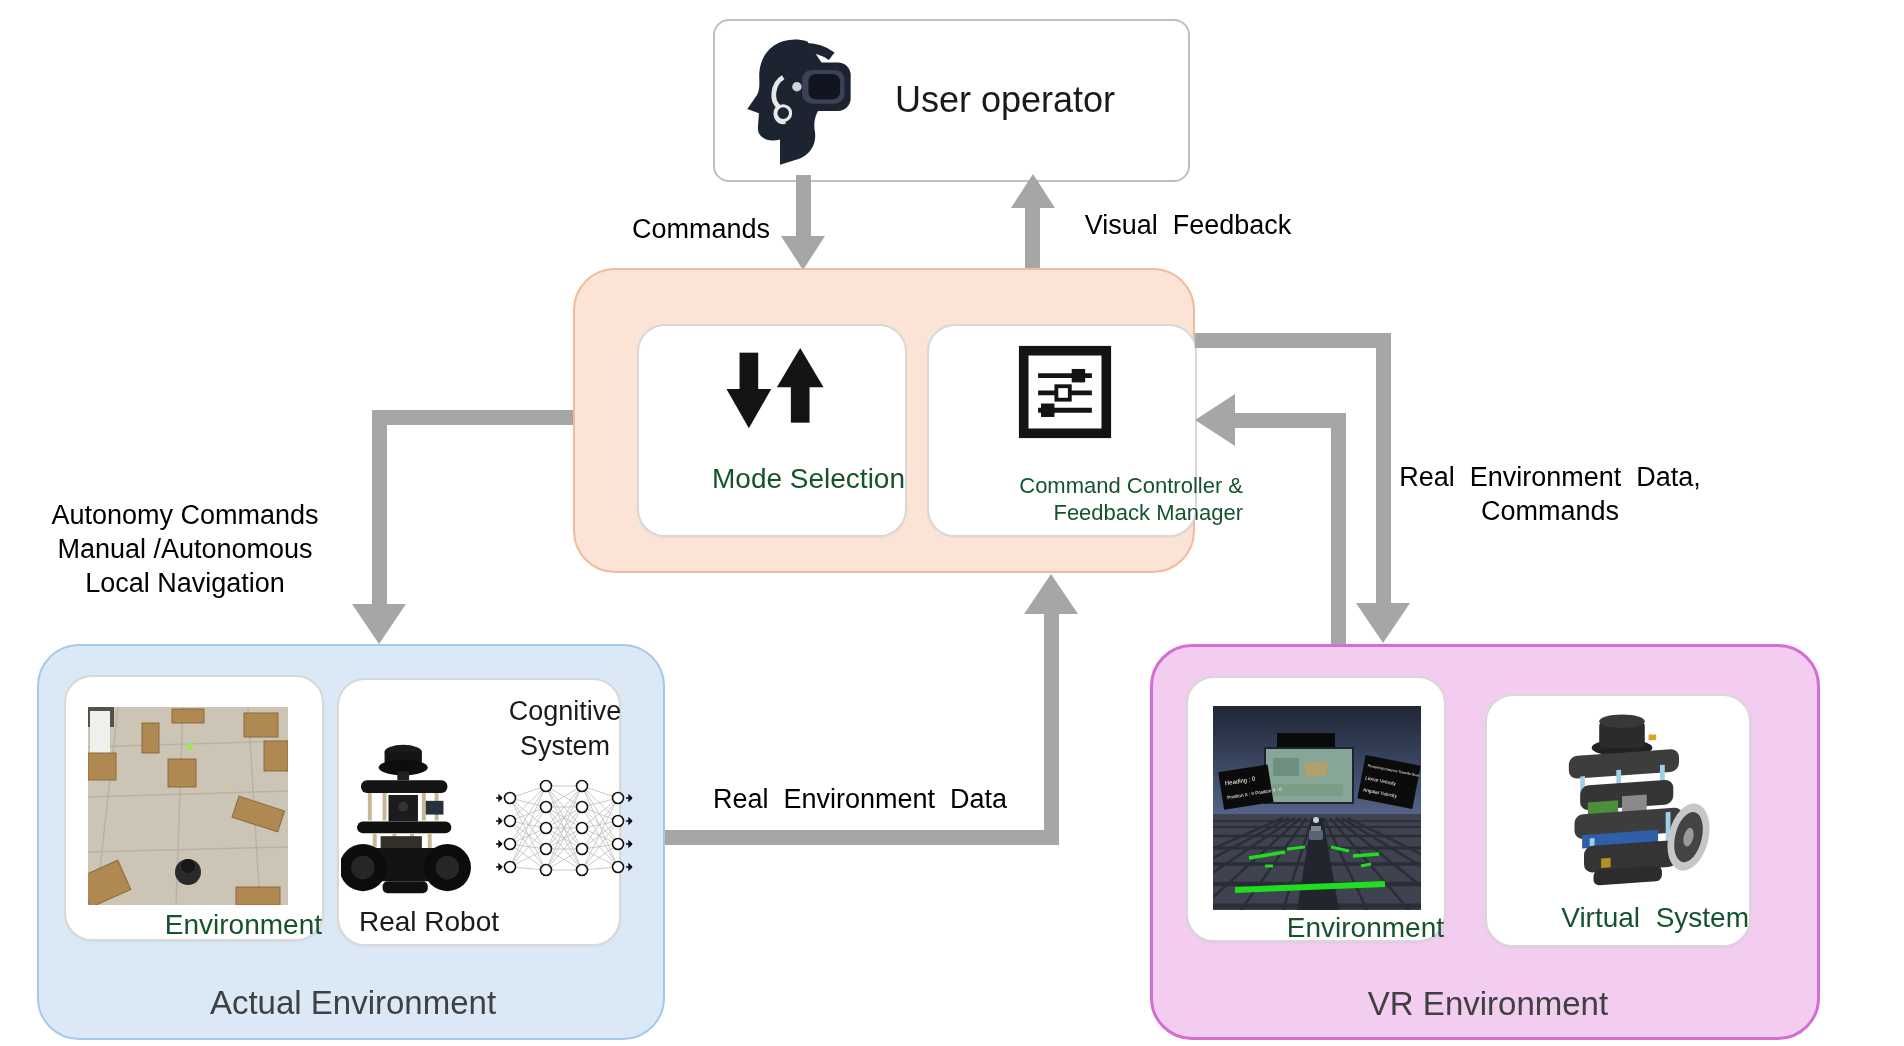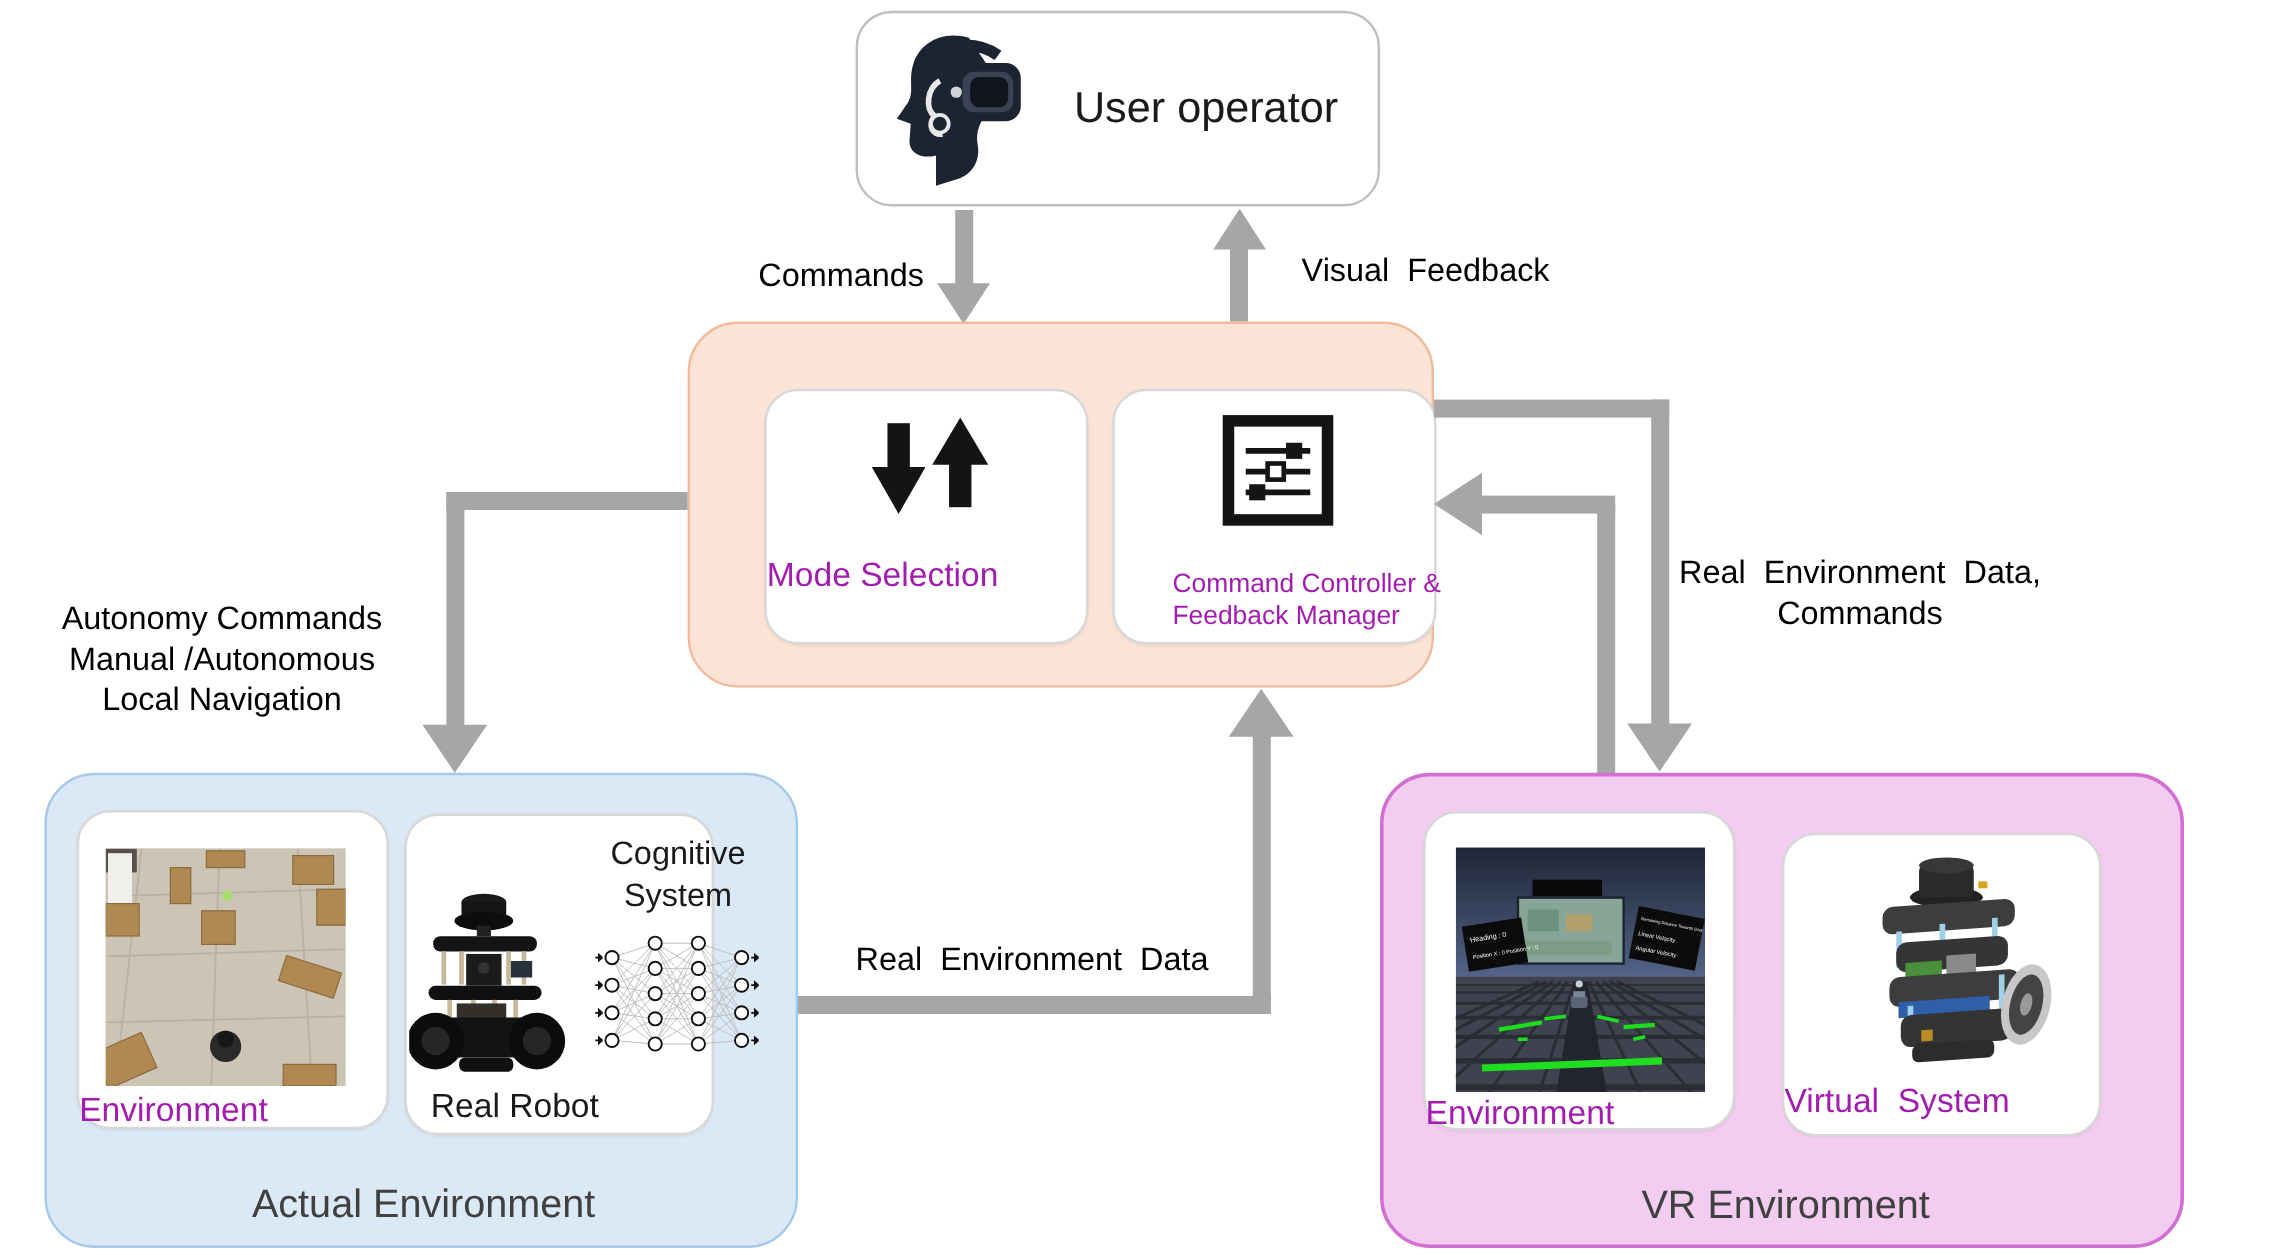--- a/index.html
+++ b/index.html
@@ -15,28 +15,28 @@
   .shaft{position:absolute;background:#a6a6a6;}
   .head{position:absolute;width:0;height:0;}
   .head.down{border-left:27px solid transparent;border-right:27px solid transparent;border-top:40px solid #a6a6a6;}
   .head.up{border-left:27px solid transparent;border-right:27px solid transparent;border-bottom:40px solid #a6a6a6;}
   .head.left{border-top:26px solid transparent;border-bottom:26px solid transparent;border-right:40px solid #a6a6a6;}
   .head.down-sm{border-left:22px solid transparent;border-right:22px solid transparent;border-top:34px solid #a6a6a6;}
   .head.up-sm{border-left:22px solid transparent;border-right:22px solid transparent;border-bottom:34px solid #a6a6a6;}
   
   .edge-label{position:absolute;font-size:27px;color:#000000;text-align:center;line-height:34px;}
   .group-title{position:absolute;font-size:33px;color:#404040;text-align:center;}
-  .inner-label{position:absolute;width:100%;text-align:left;color:#a21caf;}
+  .inner-label{position:absolute;width:100%;text-align:right;color:#14532d;}
 </style>
 </head>
 <body>
 
 <div id="stage">
 
-  <div class="abs" style="left:713px;top:9px;width:437px;height:163px;background:#fff;border:2px solid #bfbfbf;border-radius:30px;box-sizing:border-box;">
+  <div class="abs" style="left:713px;top:19px;width:477px;height:163px;background:#fff;border:2px solid #bfbfbf;border-radius:16px;box-sizing:border-box;">
     <span class="abs" style="left:26px;top:14px;">
       <svg width="116" height="132" viewBox="0 0 110 125">
         <g fill="#1c2431">
           <path d="M63 6 C42 0 24 10 19 27 C15 40 20 48 15 57 L6 70 L17 74 L16 88 C16 98 27 102 37 99 L37 123 L56 117 C66 113 72 103 70 91 C68 80 72 72 79 63 L79 30 Z"></path>
           <rect x="48" y="26" width="56" height="46" rx="12"></rect>
         </g>
         <path d="M30 22 C44 10 70 8 86 20" stroke="#1c2431" stroke-width="9" fill="none"></path>
         <rect x="58" y="33" width="40" height="32" rx="9" fill="#3a4254"></rect>
         <rect x="64" y="37" width="30" height="24" rx="7" fill="#10151f"></rect>
         <circle cx="53" cy="49" r="4.5" fill="#cfd3da"></circle>
@@ -148,21 +148,21 @@
             <rect x="148" y="180" width="44" height="18"></rect>
           </g>
           <rect x="98" y="36" width="7" height="7" fill="#a4df66"></rect>
           <circle cx="100" cy="165" r="13" fill="#2a2a2a"></circle>
           <circle cx="100" cy="159" r="7" fill="#171717"></circle>
         </svg>
       </div>
       <div class="inner-label" style="top:232px;font-size:28px;">Environment</div>
     </div>
 
-    <div class="whitebox" style="left:298px;top:32px;width:258px;height:268px;">
+    <div class="whitebox" style="left:298px;top:32px;width:284px;height:268px;">
       <span class="abs" style="left:2px;top:58px;">
         <svg width="148" height="162" viewBox="0 0 150 165">
           <ellipse cx="63" cy="14" rx="19" ry="7" fill="#1a1a1a"></ellipse>
           <rect x="44" y="14" width="38" height="15" fill="#151515"></rect>
           <ellipse cx="63" cy="30" rx="25" ry="8" fill="#0d0d0d"></ellipse>
           <rect x="57" y="34" width="12" height="9" fill="#222"></rect>
           <rect x="20" y="43" width="88" height="13" rx="6" fill="#141414"></rect>
           <g fill="#c9b898">
             <rect x="27" y="56" width="4" height="28"></rect>
               <rect x="95" y="56" width="4" height="28"></rect>

